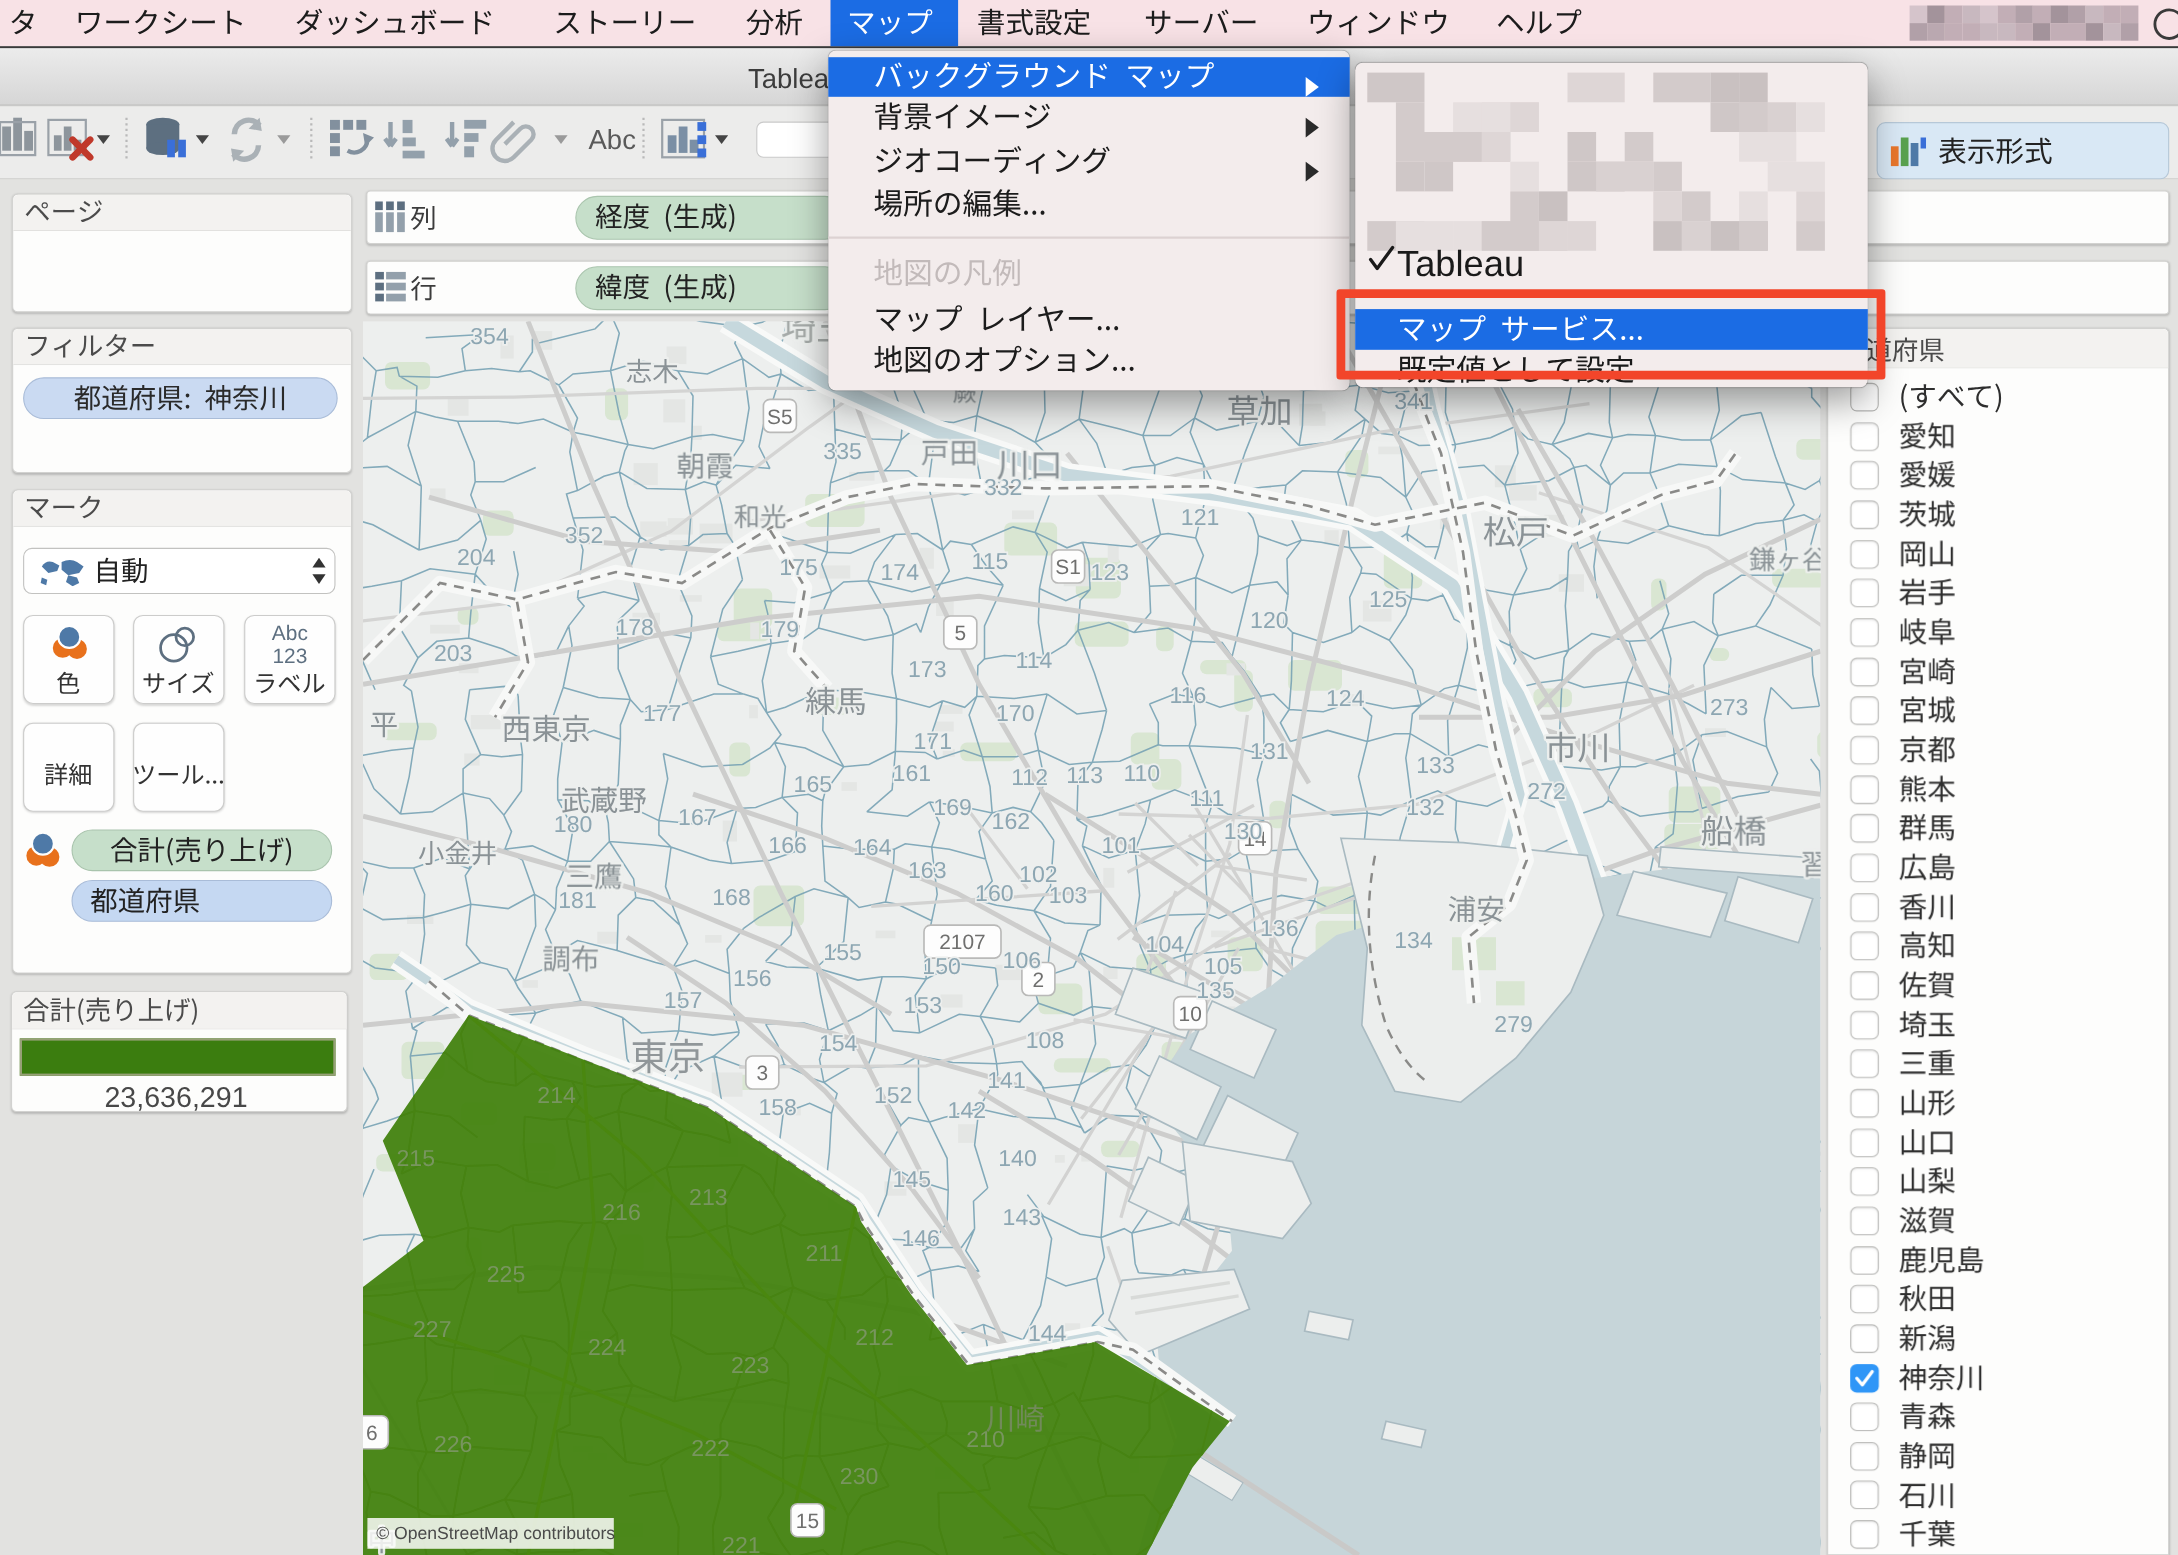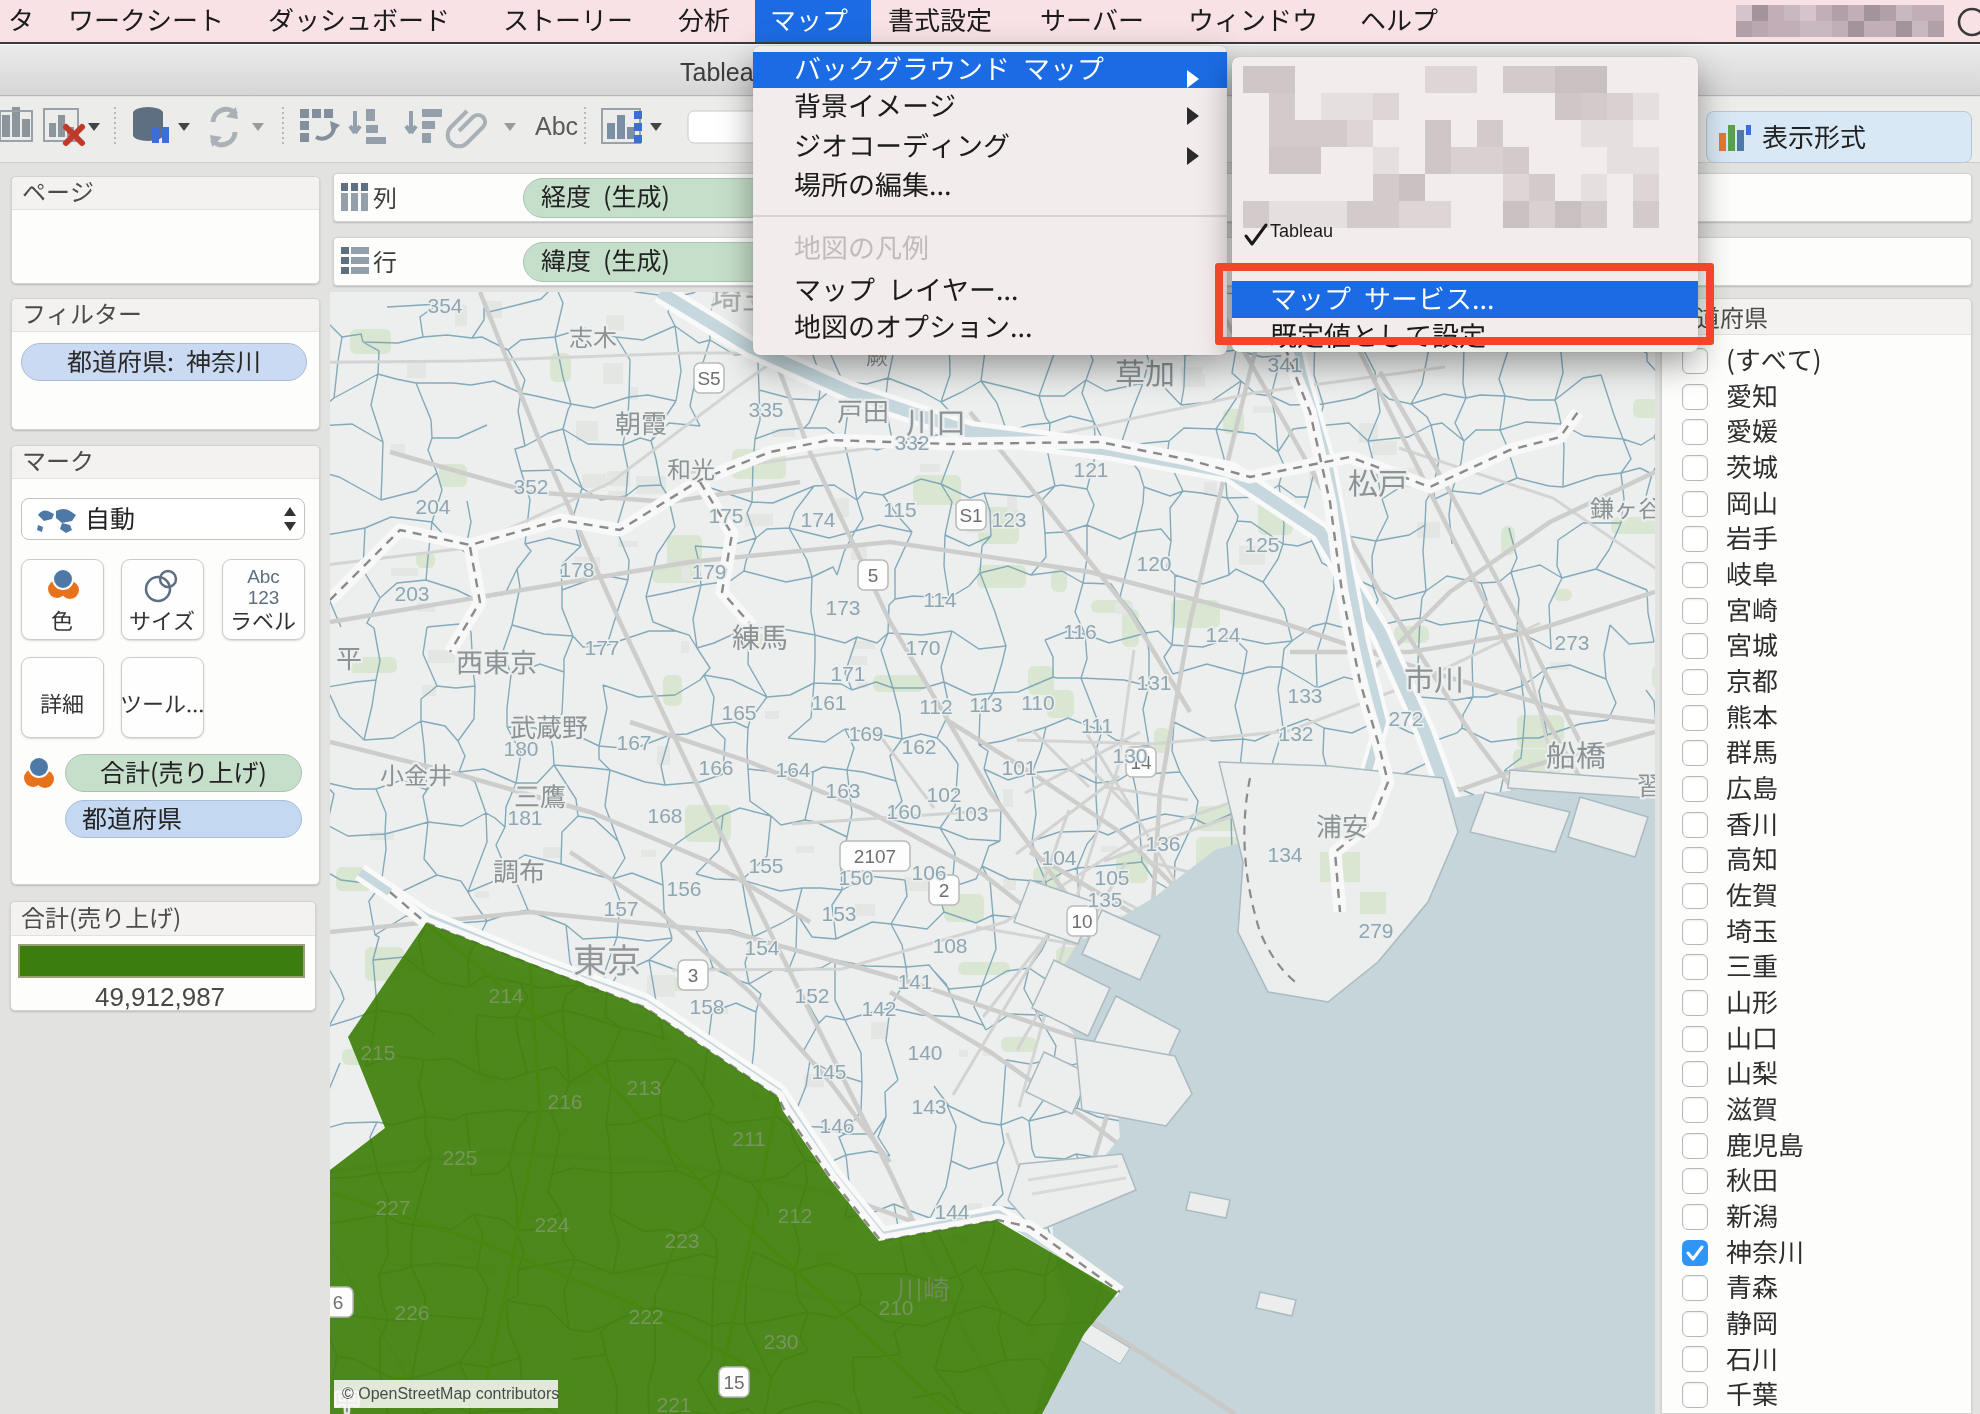--- a/index.html
+++ b/index.html
@@ -517,21 +517,21 @@
       <use href="#u8A08" x="1000"></use>
       <use href="#u28" x="2000"></use>
       <use href="#u58F2" x="2338"></use>
       <use href="#u308A" x="3338"></use>
       <use href="#u4E0A" x="4338"></use>
       <use href="#u3052" x="5338"></use>
       <use href="#u29" x="6338"></use>
     </g>
   </svg>
 <div class="abs" style="left:18px;top:944px;width:287px;height:34px;background:#3b7d0f;border:2px solid #97a077"></div>
-<div class="abs" style="left:0;top:982px;width:320px;text-align:center;font-size:26px;color:#484848">49,912,987</div>
+<div class="abs" style="left:0;top:982px;width:320px;text-align:center;font-size:26px;color:#484848">23,636,291</div>
 <div class="card" style="left:333px;top:173px;width:1639px;height:49px;border-radius:4px"></div>
 <svg class="abs" style="left:341px;top:183px" width="28" height="30">
     <g fill="#5d6f80">
       <rect x="0" y="0" width="7" height="8"></rect>
       <rect x="10" y="0" width="7" height="8"></rect>
       <rect x="20" y="0" width="7" height="8"></rect>
     </g>
     <g fill="#93a0ab">
       <rect x="0" y="10" width="7" height="18"></rect>
       <rect x="10" y="10" width="7" height="18"></rect>
@@ -1517,21 +1517,21 @@
 <div class="abs" style="left:1399px;top:201px;width:26px;height:27px;background:#ded6d6"></div>
 <div class="abs" style="left:1425px;top:201px;width:26px;height:27px;background:#ded6d6"></div>
 <div class="abs" style="left:1503px;top:201px;width:26px;height:27px;background:#c9c1c1"></div>
 <div class="abs" style="left:1529px;top:201px;width:26px;height:27px;background:#d9d1d1"></div>
 <div class="abs" style="left:1555px;top:201px;width:52px;height:27px;background:#c9c1c1"></div>
 <div class="abs" style="left:1581px;top:201px;width:26px;height:27px;background:#d3cbcb"></div>
 <div class="abs" style="left:1633px;top:201px;width:26px;height:27px;background:#d3cbcb"></div>
 <svg class="abs" style="left:1243px;top:222px" width="26" height="26">
     <path d="M3 14 l6 8 L23 3" fill="none" stroke="#1a1a1a" stroke-width="3" stroke-linecap="round" stroke-linejoin="round"></path>
   </svg>
-<div class="abs" style="left:1270px;top:221px;font-size:18px;color:#1a1a1a">Tableau</div>
+<div class="abs" style="left:1270px;top:221px;font-size:33px;color:#1a1a1a">Tableau</div>
 <div class="abs" style="left:1232px;top:281px;width:466px;height:37px;background:#1b6ce4"></div>
 <svg style="position:absolute;left:1270.0px;top:284.2px;overflow:visible" width="227" height="31">
     <g transform="translate(0,24.84) scale(0.02700,-0.02700)" fill="#ffffff">
       <use href="#u30DE" x="0"></use>
       <use href="#u30C3" x="1000"></use>
       <use href="#u30D7" x="2000"></use>
       <use href="#u30B5" x="3480"></use>
       <use href="#u30FC" x="4480"></use>
       <use href="#u30D3" x="5480"></use>
       <use href="#u30B9" x="6480"></use>

